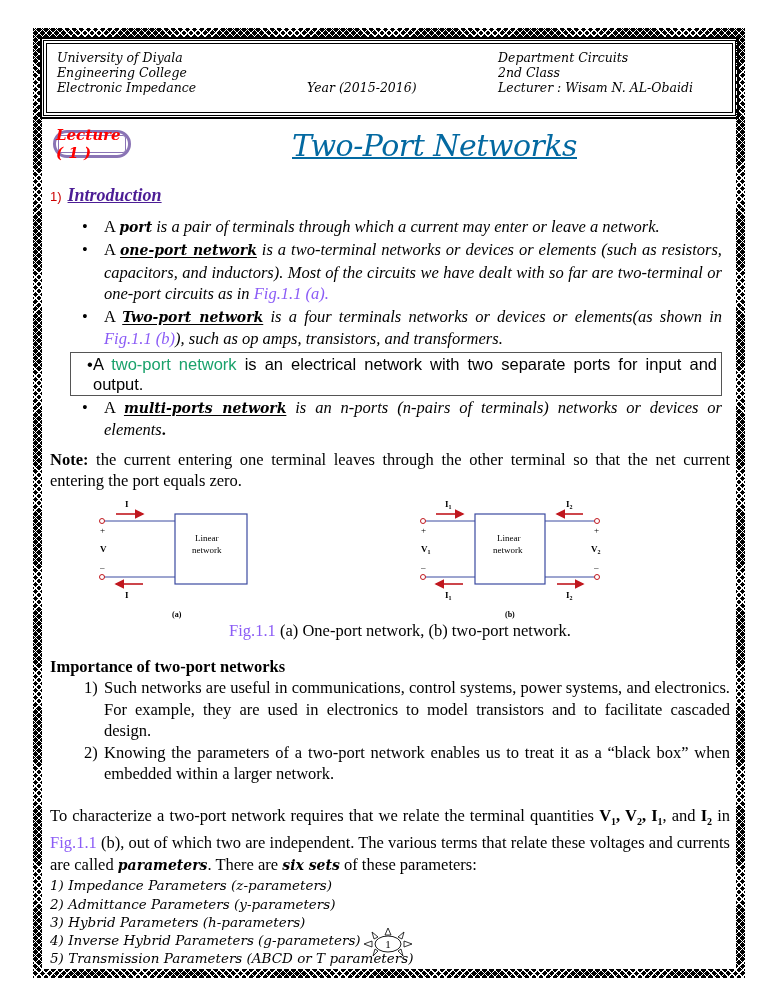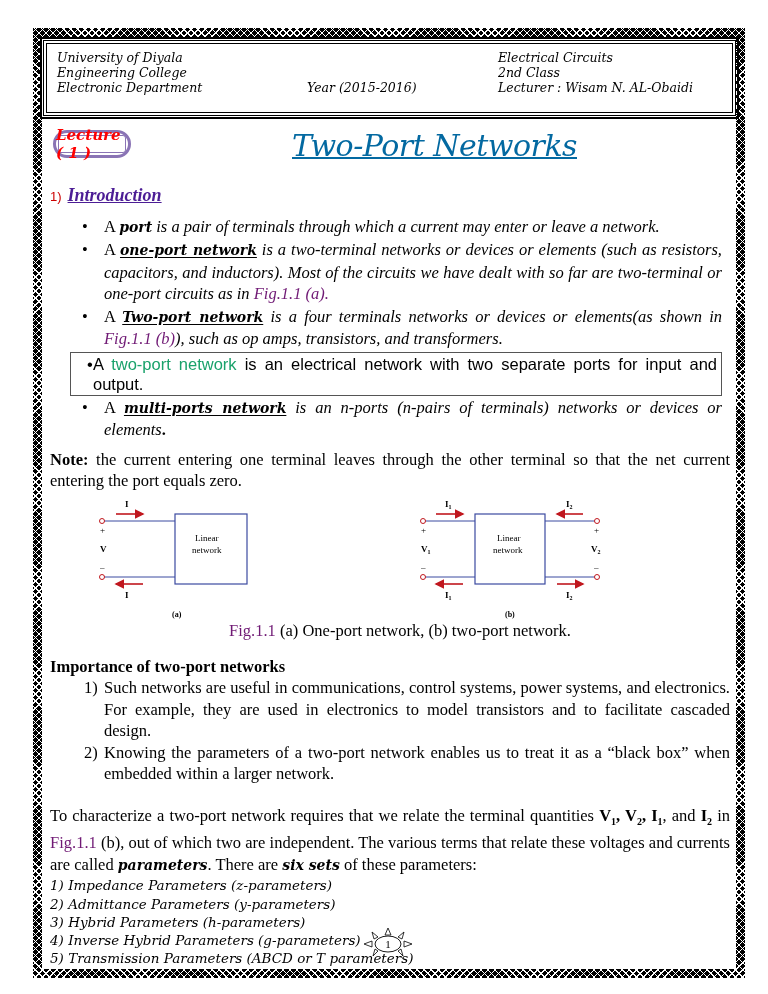--- a/index.html
+++ b/index.html
@@ -42,21 +42,21 @@
     }
     .content { position:absolute; left:50px; top:185px; width:680px; font-size:16.5px; line-height:21.5px; }
     .section-heading { font-size:16px; margin:0 0 3px 0; display:flex; align-items:baseline; gap:6px; }
     .section-num { font-family:"Liberation Sans", sans-serif; color:#c00; font-size:13px; }
     .section-title { color:#4c1d95; font-style:italic; font-weight:bold; text-decoration:underline; font-size:18px; }
     ul.intro { margin:8px; padding-left:24px; list-style:none; }
     ul.intro li { position:relative; padding-left:22px; font-style:italic; text-align:justify; margin-bottom:1px; }
     ul.intro li::before { content:"•"; position:absolute; left:0; font-style:normal; }
     .kw { font-family:"DejaVu Serif", serif; font-weight:bold; font-size:14px; text-decoration:underline; text-decoration-style:solid; text-underline-offset:2px; }
     .kw.plain { text-decoration:none; }
-    .link { color:#701a75; }
+    .link { color:#8b5cf6; }
     .boxed-item {
       border:1px solid #555; margin:2px 0 2px -12px; padding:1px 4px 1px 36px; position:relative;
       font-family:"Liberation Sans", sans-serif; font-style:normal !important; font-size:16.5px; line-height:20px; text-align:left;
     }
     ul.intro li.boxed-item::before { left:16px; }
     .green { color:#1aa26b; }
     .note { margin-top:2px; text-align:justify; }
     .figures { position:relative; height:150px; margin-top:2px; }
     .fig-caption { text-align:center; font-size:16.5px; margin-left:20px; }
     .importance-title { font-weight:bold; margin-top:12px; }
@@ -72,25 +72,25 @@
   </style>
 </head>
 <body>
 
 <div class="page-border"></div>
 
 <div class="header-box">
   <div class="hdr-left">
     <span class="hdr-line">University of Diyala</span>
     <span class="hdr-line">Engineering College</span>
-    <span class="hdr-line">Electronic Department</span>
+    <span class="hdr-line">Electronic Impedance</span>
   </div>
   <div class="hdr-mid">Year (2015-2016)</div>
   <div class="hdr-right">
-    <span class="hdr-line">Electrical Circuits</span>
+    <span class="hdr-line">Department Circuits</span>
     <span class="hdr-line">2nd Class</span>
     <span class="hdr-line">Lecturer : Wisam N. AL-Obaidi</span>
   </div>
 </div>
 
 <div class="lecture-badge">
   <div class="lecture-badge-inner"></div>
   <span class="lecture-label">Lecture ( 1 )</span>
 </div>
 <div class="main-title">Two-Port Networks</div>

